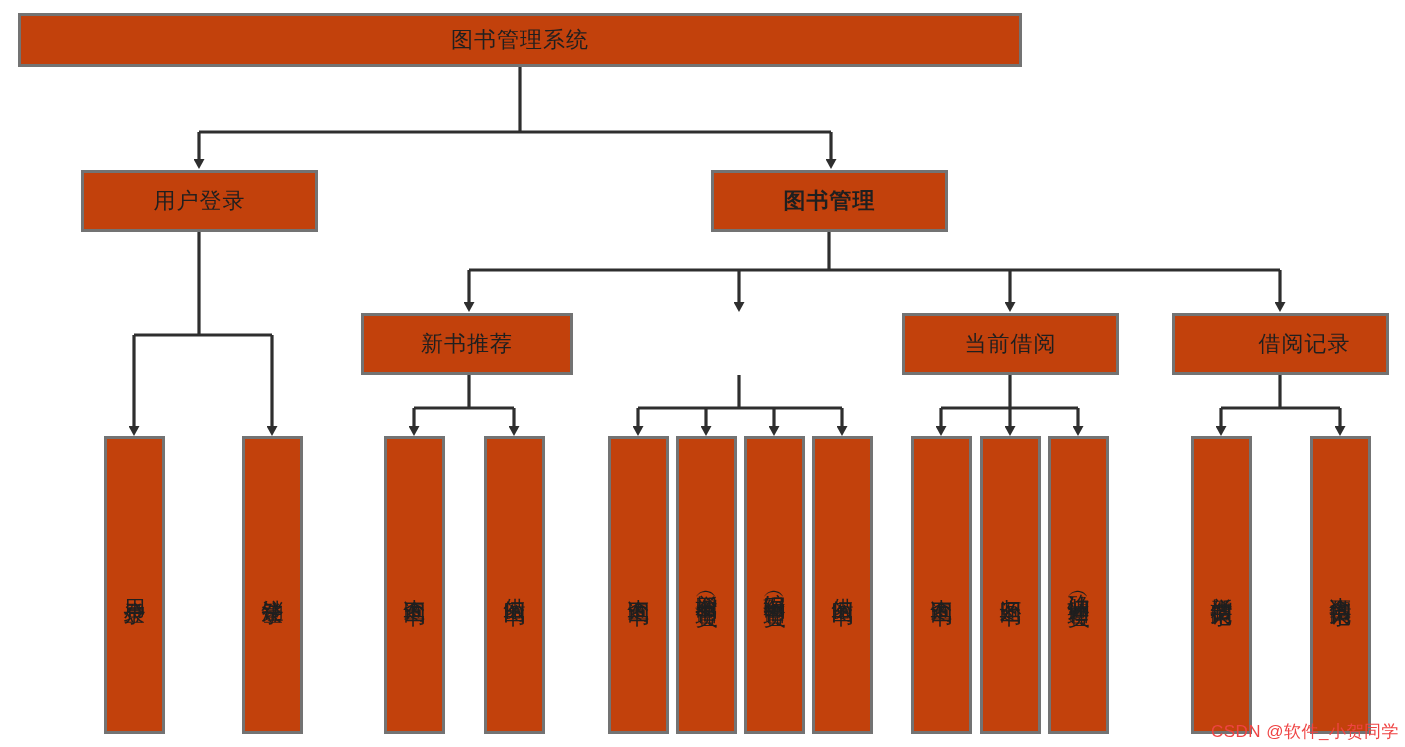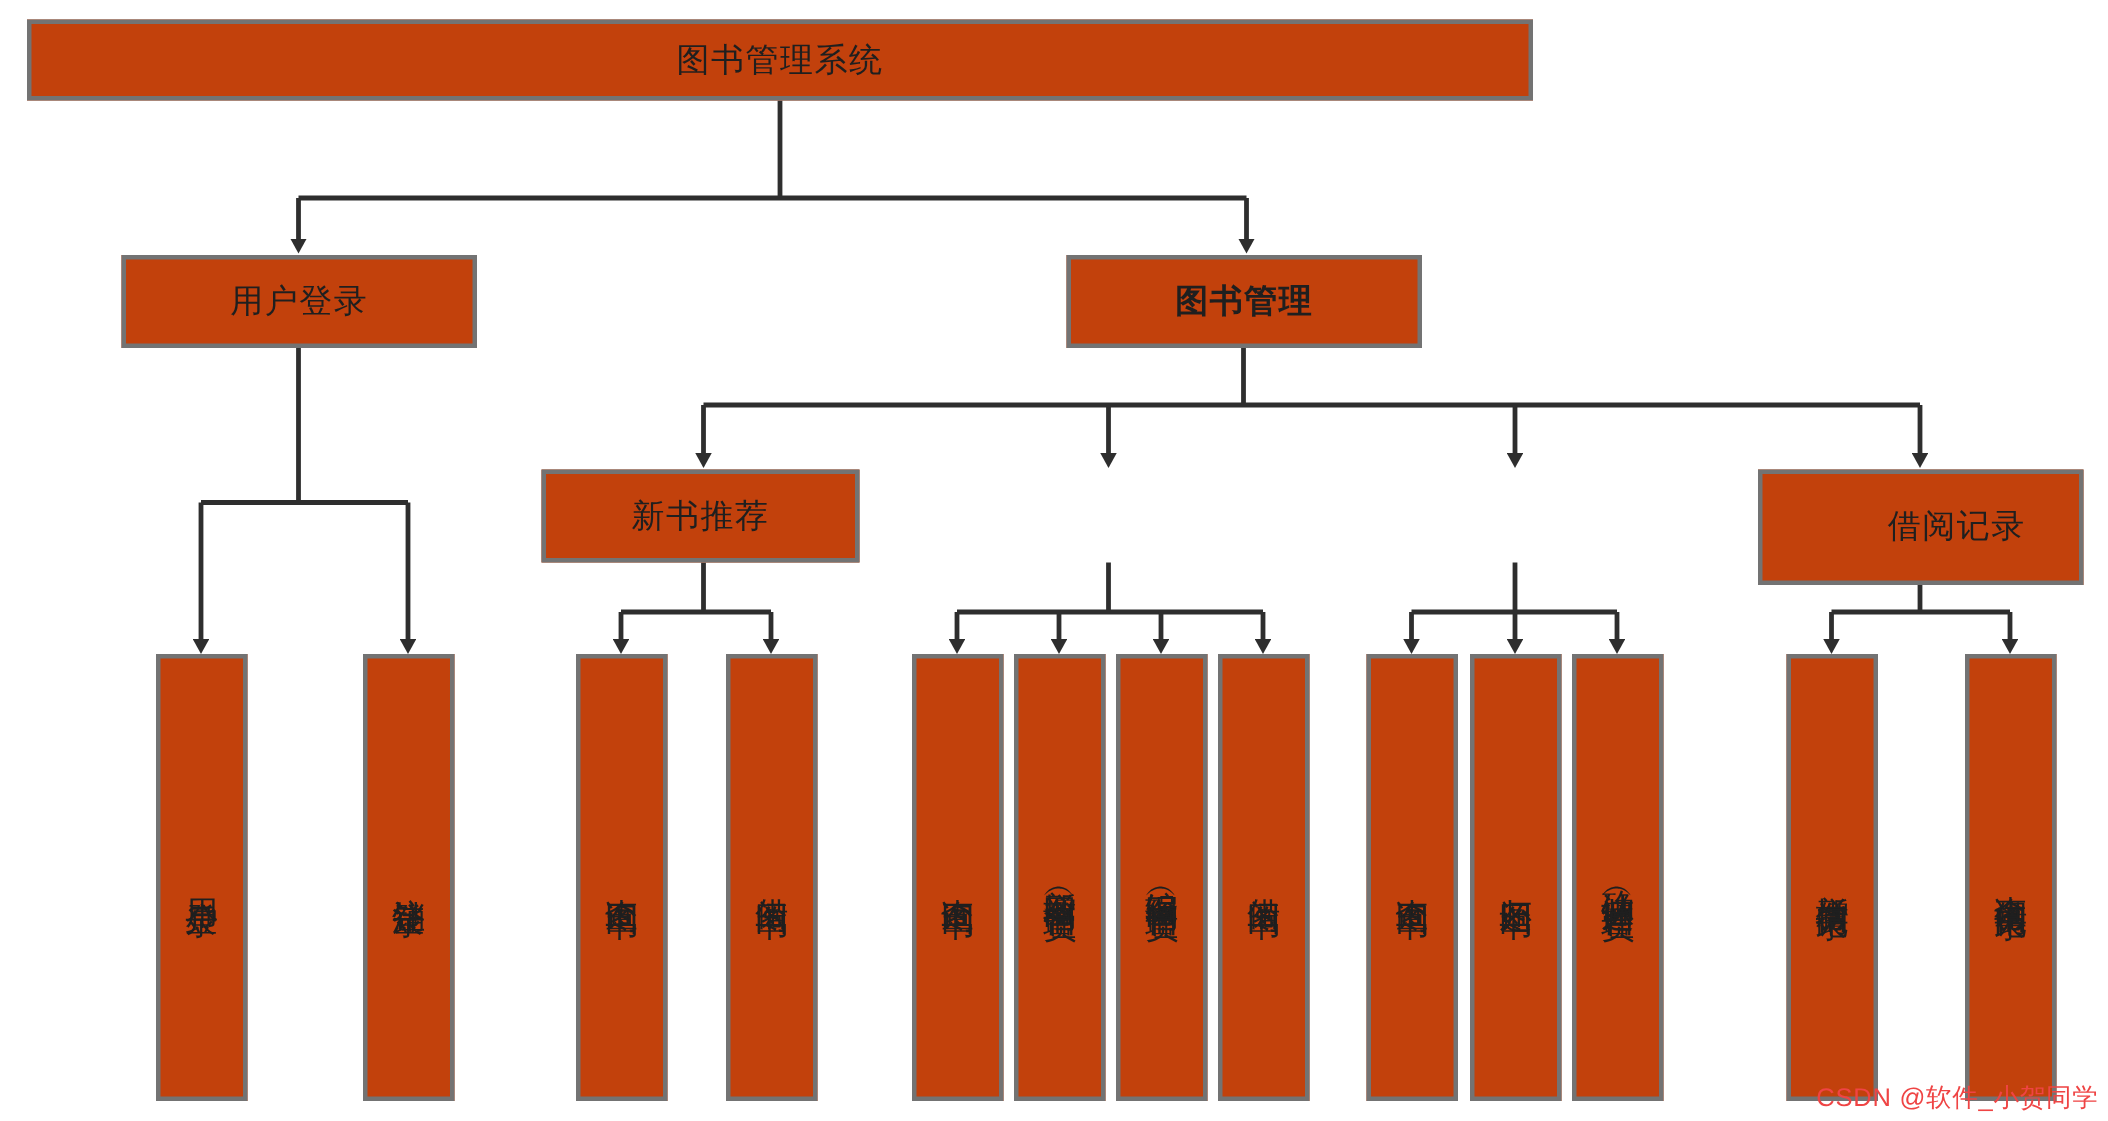--- a/index.html
+++ b/index.html
@@ -94,21 +94,24 @@
   <div class="node" style="left:81px;top:170px;width:237px;height:62px;">
     <span class="node-label">用户登录</span>
   </div>
   <div class="node" style="left:711px;top:170px;width:237px;height:62px;font-weight:bold;">
     <span class="node-label">图书管理</span>
   </div>
 
   <div class="node" style="left:361px;top:313px;width:212px;height:62px;">
     <span class="node-label">新书推荐</span>
   </div>
-  <div class="node" style="left:1172px;top:313px;width:217px;height:77px;padding-left:48px;">
+  <div class="node" style="left:902px;top:313px;width:217px;height:62px;">
+    <span class="node-label">当前借阅</span>
+  </div>
+  <div class="node" style="left:1172px;top:313px;width:217px;height:62px;padding-left:48px;">
     <span class="node-label">借阅记录</span>
   </div>
 
   <div class="node leaf" style="left:104px;top:436px;width:61px;height:298px;">
     <span class="node-label">用户登录</span>
   </div>
   <div class="node leaf" style="left:242px;top:436px;width:61px;height:298px;">
     <span class="node-label">注销登录</span>
   </div>
 

